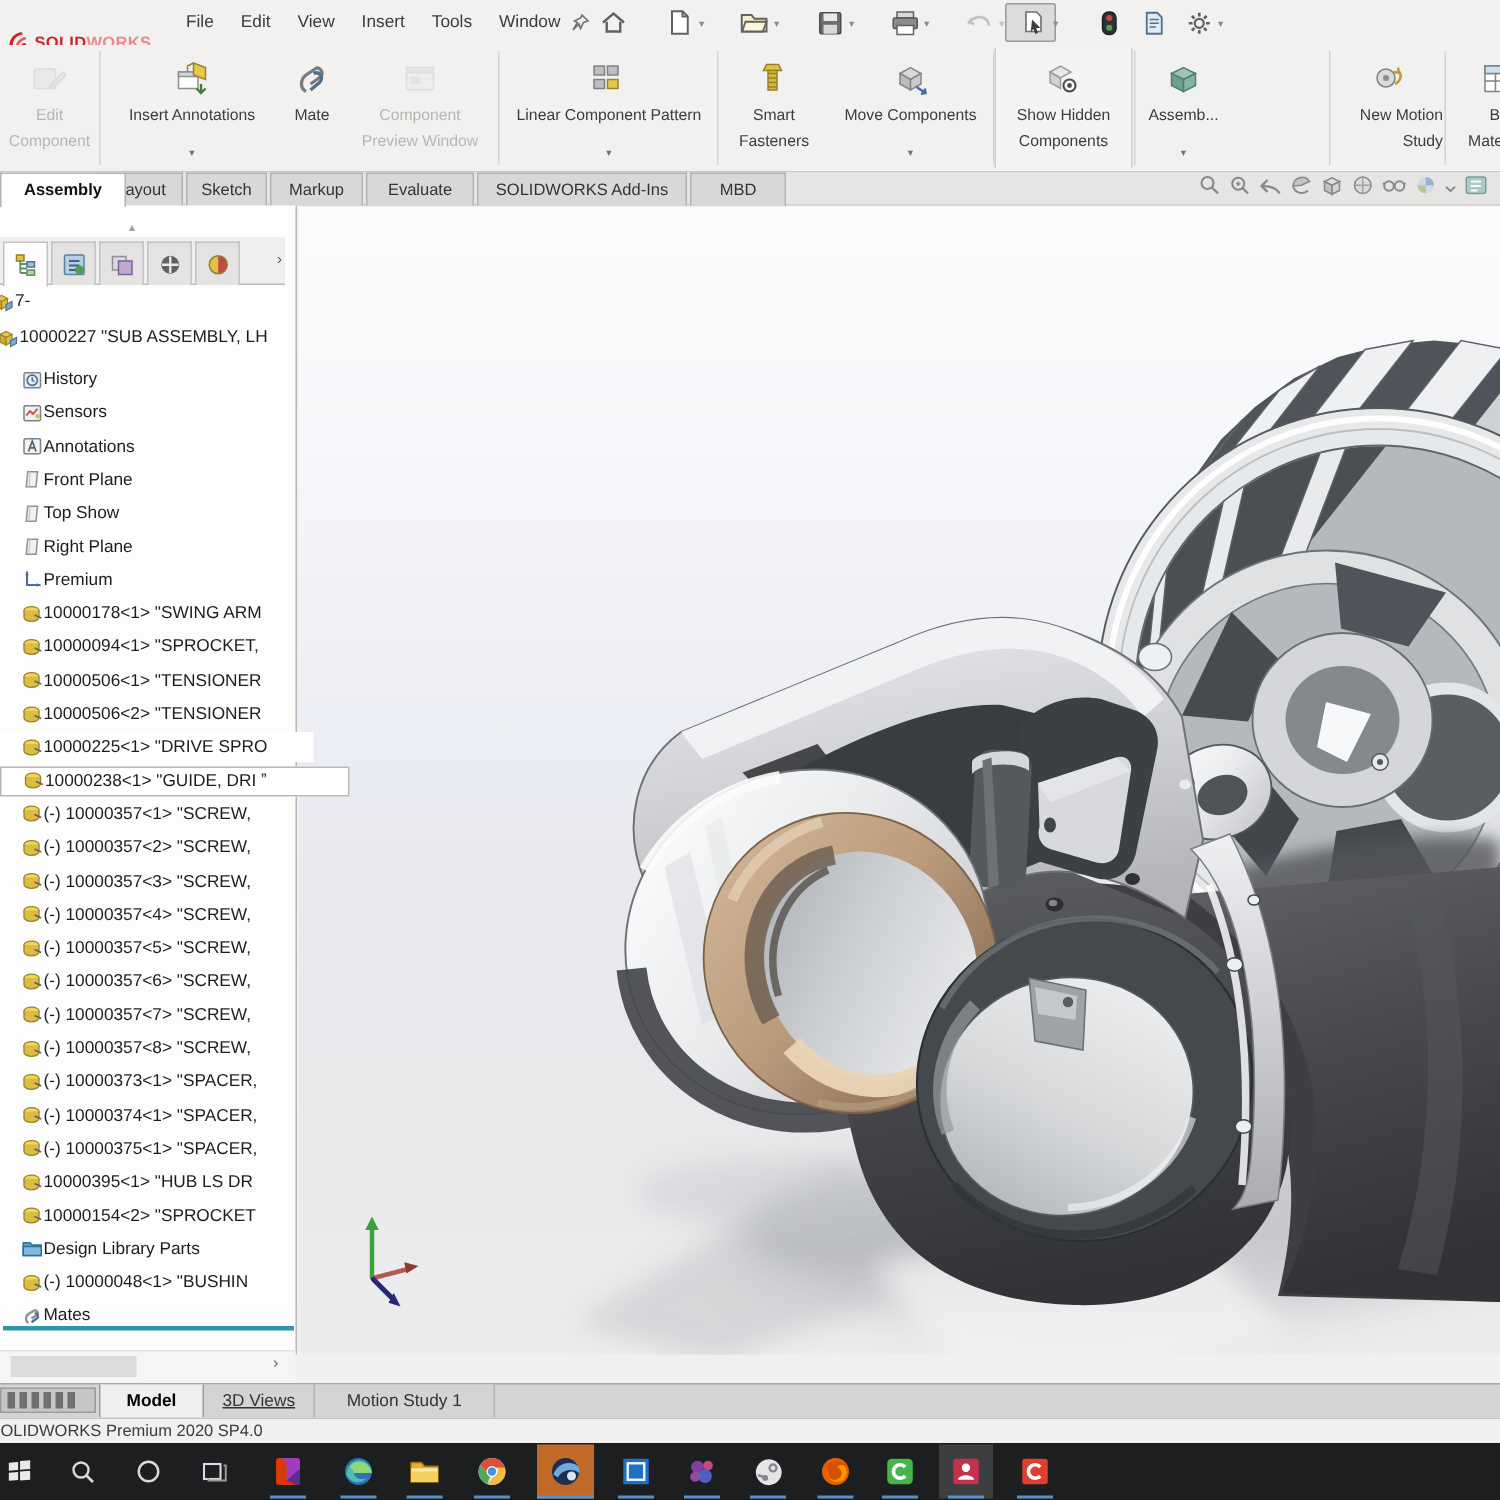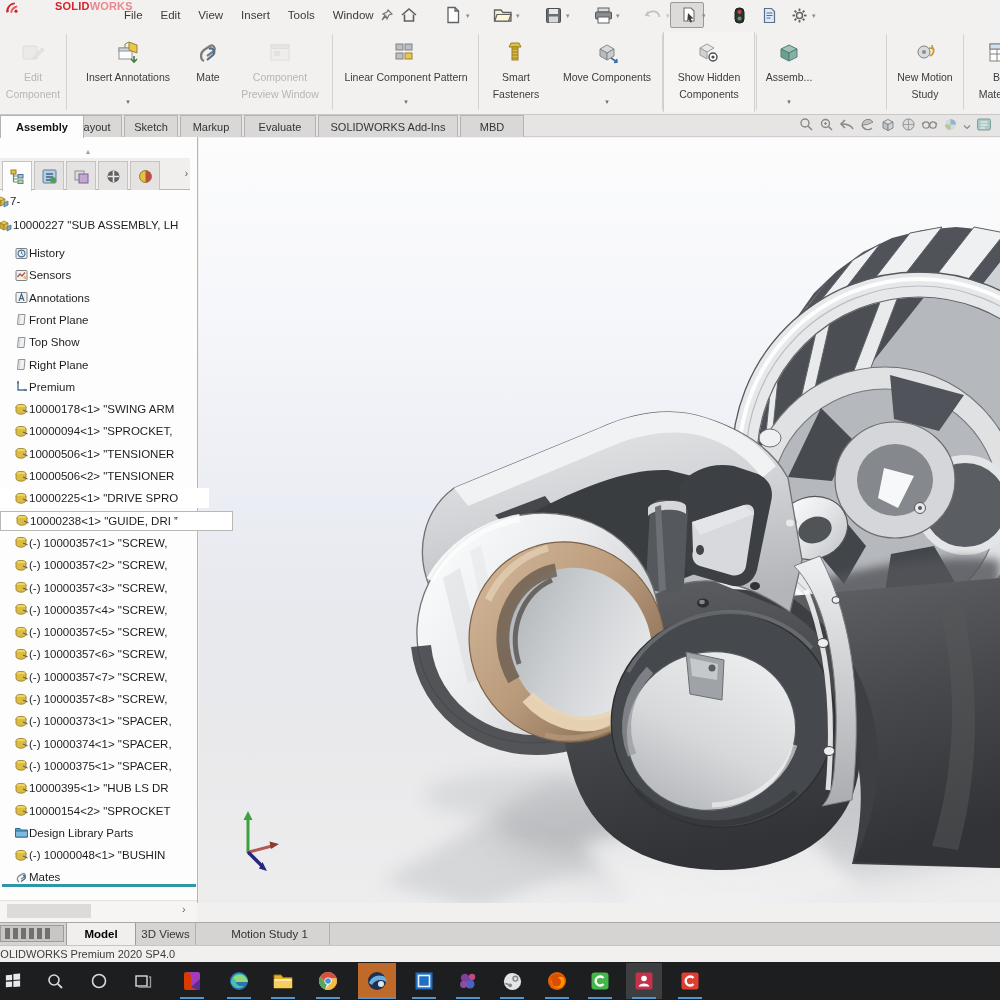--- a/index.html
+++ b/index.html
@@ -3,21 +3,21 @@
 <meta charset="utf-8">
 <style>
   * { margin:0; padding:0; box-sizing:border-box; }
   html,body { width:1000px; height:1000px; overflow:hidden; }
   #app { position:relative; width:1000px; height:1000px; background:#f1f0ee;
          font-family:"Liberation Sans", sans-serif; overflow:hidden; }
   .abs { position:absolute; }
 
   
   #menubar { left:0; top:0; width:1000px; height:30px; background:#f2f1f0; }
-  #logo { left:4px; top:0; height:22px; display:flex; align-items:flex-start;gap:32px; }
+  #logo { left:4px; top:13px; height:22px; display:flex; align-items:flex-end; }
   #logo-text { font-size:11px; font-weight:bold; letter-spacing:.2px; margin-left:3px; }
   #logo-text .solid { color:#d2232a; }
   #logo-text .works { color:#e9898d; }
   .menu-item { font-size:11.5px; color:#3a3a3a; padding:0 9px; line-height:30px; display:inline-block; }
   #menus { left:115px; top:0; height:30px; white-space:nowrap; }
   #pin-icon { left:380px; top:8px; }
   .qa-icon { position:absolute; top:4px; width:22px; height:22px; display:flex; align-items:center; justify-content:center; }
   .qa-caret { position:absolute; top:12px; width:8px; height:8px; font-size:7px; color:#8a8c8e; }
   #select-btn-box { left:668px; top:2px; width:34px; height:26px; background:#dcdbd9; border:1px solid #9a9998; border-radius:2px; }
 
@@ -321,21 +321,21 @@
               <path d="M5 9 L5 17 L13 21 L13 13 Z" fill="#6da092" stroke="#4f7f74"></path>
               <path d="M13 13 L13 21 L21 17 L21 9 Z" fill="#86b2a5" stroke="#4f7f74"></path>
             </svg>
           </span></div>
         <div class="cm-label">
           <div>Assemb...</div>
         </div>
         <div class="cm-caret">▾</div>
       </div>
       <div class="cm-sep" style="left: 886px;"></div>
-      <div class="cm-btn" style="left: 888px; width: 74px;">
+      <div class="cm-btn" style="left: 888px; width: 74px; text-align: right;">
         <div class="cm-icon" style="opacity: 1;"><span style="display: inline-flex;">
             <svg width="26" height="26" viewBox="0 0 26 26">
               <circle cx="12" cy="12" r="6" fill="#d9dbdd" stroke="#7f8183"></circle>
               <circle cx="12" cy="12" r="2" fill="#8b8d8f"></circle>
               <path d="M18 16 C22 14 23 10 20 7" fill="none" stroke="#c59a2f" stroke-width="1.8"></path>
               <path d="M20 5 L20.5 8.5 L17 8" fill="none" stroke="#c59a2f" stroke-width="1.6"></path>
             </svg>
           </span></div>
         <div class="cm-label">
           <div>New Motion</div>
@@ -1030,21 +1030,21 @@
         <line x1="249" y1="852" x2="272" y2="846" stroke="#b05a52" stroke-width="3"></line>
         <path d="M279 844 l-9.5 -2.5 1.5 7.5 Z" fill="#8c3b34"></path>
         <line x1="249" y1="853" x2="262" y2="866" stroke="#26267e" stroke-width="3.4"></line>
         <path d="M267 871 l-8 -2.5 3.5 -6.5 Z" fill="#26267e"></path>
       </g>
     </svg>
   </div>
 
   <div id="bottombar" class="abs">
       <div class="btab active" style="left: 66px; width: 70px;">Model</div>
-      <div class="btab" style="left: 136px; width: 60px;">3D Views</div>
+      <div class="btab" style="left: 136px; width: 74px; text-decoration: underline;">3D Views</div>
       <div class="btab" style="left: 210px; width: 120px;">Motion Study 1</div>
     </div>
   <div id="bb-splitter" class="abs">
     <div class="bb-bar"></div>
       <div class="bb-bar"></div>
       <div class="bb-bar"></div>
       <div class="bb-bar"></div>
       <div class="bb-bar"></div>
       <div class="bb-bar"></div>
   </div>

